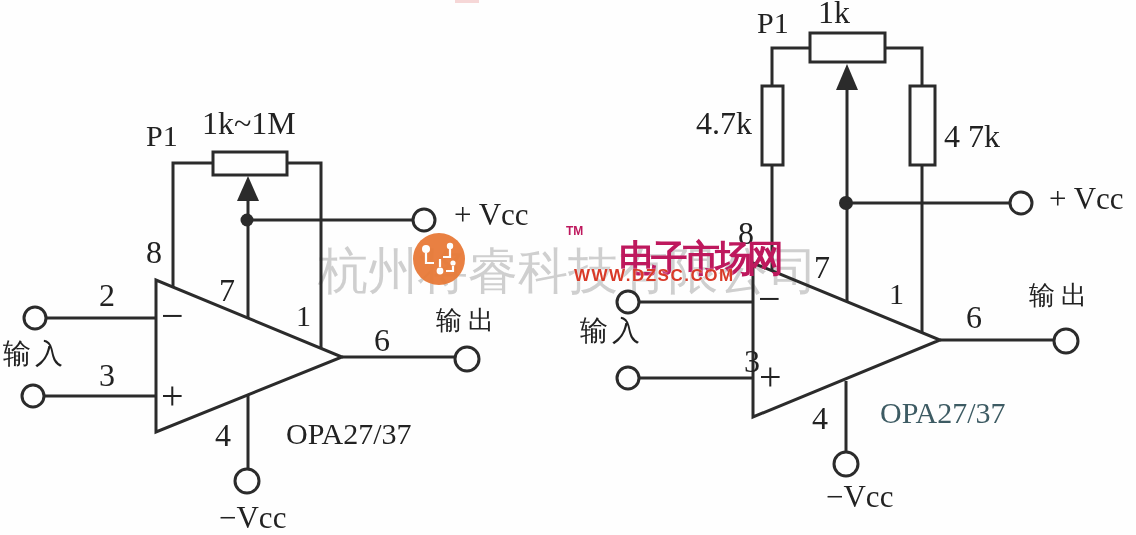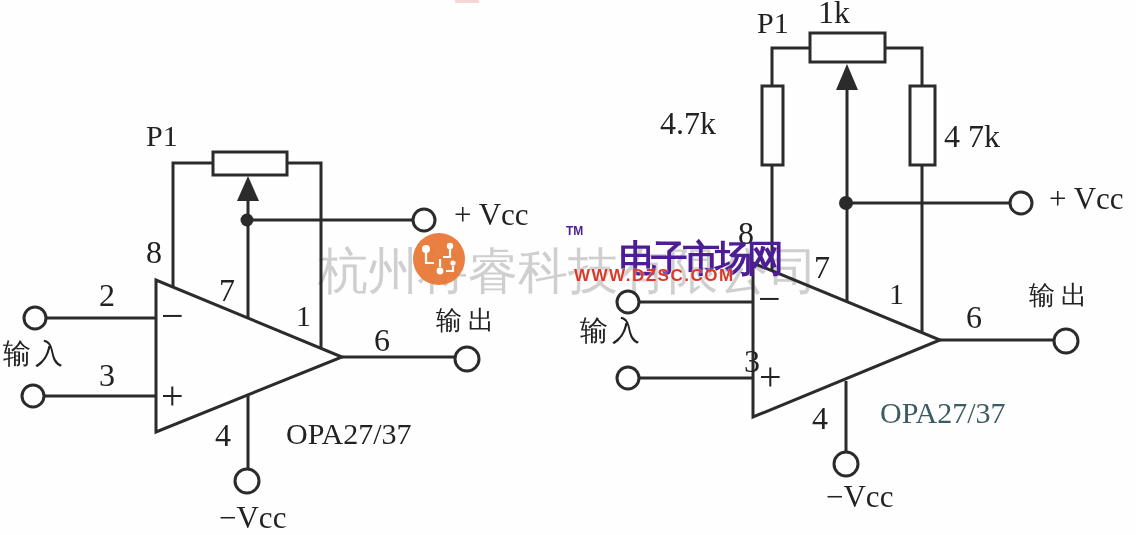--- a/index.html
+++ b/index.html
@@ -10,21 +10,21 @@
   .fill{fill:#2b2b2b;stroke:none;}
   .t{position:absolute;line-height:1;white-space:nowrap;color:#222;z-index:2;
      font-family:"Liberation Serif",serif;}
   .cjk{font-family:"Liberation Serif","DejaVu Sans",serif;}
   .gray-co{position:absolute;z-index:1;color:#c7c7c7;opacity:.85;letter-spacing:0px;
      font-family:"Liberation Sans","DejaVu Sans",sans-serif;}
   .logo{position:absolute;z-index:3;border-radius:50%;background:#e87a38;opacity:.95;}
   .brand-outline{position:absolute;z-index:3;font-weight:bold;color:#fffdfb;
      -webkit-text-stroke:2.5px #e87a38;letter-spacing:2px;
      font-family:"Liberation Sans","DejaVu Sans",sans-serif;}
-  .brand-solid{position:absolute;z-index:3;font-weight:bold;color:#4c1d95;
+  .brand-solid{position:absolute;z-index:3;font-weight:bold;color:#be185d;
      font-family:"Liberation Sans","DejaVu Sans",sans-serif;}
   .url{position:absolute;z-index:3;font-weight:bold;color:#d93a28;
      font-family:"Liberation Sans",sans-serif;text-shadow:0 0 2px #fff;}
   .tagline{position:absolute;z-index:3;color:#e8833f;
      font-family:"Liberation Sans","DejaVu Sans",sans-serif;}
   .pink-dash{position:absolute;background:#f2c6c6;opacity:.7;z-index:3;}
 </style>
 </head>
 <body>
 
@@ -75,38 +75,39 @@
       <line class="ink" x1="639" y1="378" x2="753" y2="378"></line>
       <circle class="ink" cx="628" cy="378" r="11"></circle>
       <line class="ink" x1="846" y1="381" x2="846" y2="452"></line>
       <circle class="ink" cx="846" cy="464" r="12"></circle>
       <line class="ink" x1="940" y1="340" x2="1054" y2="340"></line>
       <circle class="ink" cx="1066" cy="341" r="12"></circle>
     </g>
   </svg>
 
   <div class="t" style="left:146px;top:121px;font-size:30px;">P1</div>
+  <div class="t" style="left:202px;top:107px;font-size:32px;">1k~1M</div>
   <div class="t" style="left:146px;top:236px;font-size:32px;">8</div>
   <div class="t" style="left:99px;top:279px;font-size:32px;">2</div>
   <div class="t" style="left:99px;top:359px;font-size:32px;">3</div>
   <div class="t" style="left:219px;top:274px;font-size:32px;">7</div>
   <div class="t" style="left:296px;top:301px;font-size:30px;">1</div>
   <div class="t" style="left:374px;top:324px;font-size:32px;">6</div>
   <div class="t" style="left:215px;top:419px;font-size:32px;">4</div>
   <div class="t" style="left:161px;top:296px;font-size:40px;">−</div>
   <div class="t" style="left:161px;top:376px;font-size:40px;">+</div>
   <div class="t cjk" style="left:3px;top:340px;font-size:28px;letter-spacing:4px;">输入</div>
   <div class="t cjk" style="left:436px;top:308px;font-size:26px;letter-spacing:6px;">输出</div>
   <div class="t" style="left:454px;top:199px;font-size:31px;">+ Vcc</div>
   <div class="t" style="left:219px;top:502px;font-size:31px;">−Vcc</div>
   <div class="t" style="left:286px;top:419px;font-size:30px;">OPA27/37</div>
 
   <div class="t" style="left:757px;top:8px;font-size:30px;">P1</div>
   <div class="t" style="left:818px;top:-4px;font-size:32px;">1k</div>
-  <div class="t" style="left:660px;top:107px;font-size:32px;">4.7k</div>
+  <div class="t" style="left:696px;top:107px;font-size:32px;">4.7k</div>
   <div class="t" style="left:944px;top:107px;font-size:32px;margin-top:13px;">4 7k</div>
   <div class="t" style="left:738px;top:217px;font-size:32px;">8</div>
   <div class="t" style="left:814px;top:251px;font-size:32px;">7</div>
   <div class="t" style="left:889px;top:279px;font-size:30px;">1</div>
   <div class="t" style="left:744px;top:345px;font-size:32px;">3</div>
   <div class="t" style="left:966px;top:301px;font-size:32px;">6</div>
   <div class="t" style="left:812px;top:402px;font-size:32px;">4</div>
   <div class="t" style="left:758px;top:279px;font-size:40px;">−</div>
   <div class="t" style="left:759px;top:357px;font-size:40px;">+</div>
   <div class="t cjk" style="left:580px;top:317px;font-size:28px;letter-spacing:4px;">输入</div>

